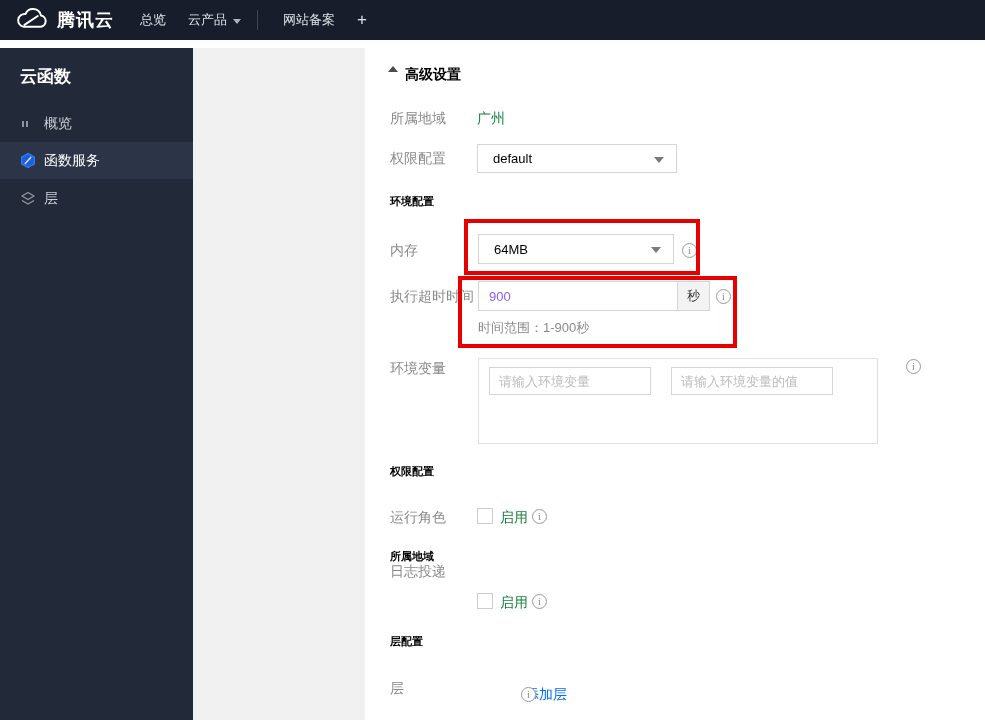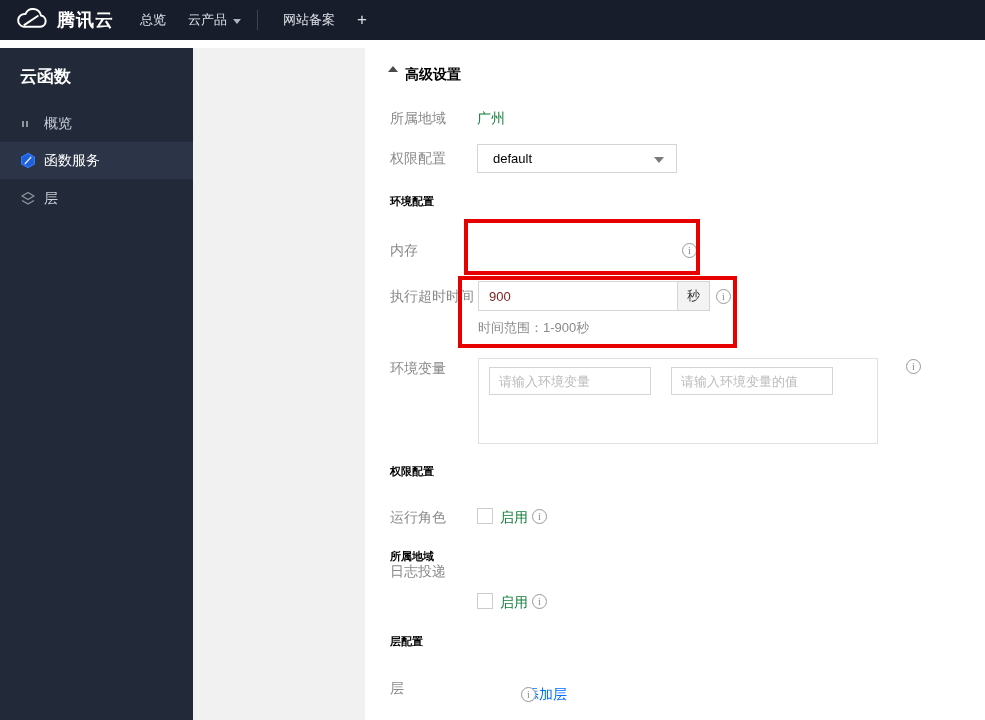--- a/index.html
+++ b/index.html
@@ -41,21 +41,21 @@
   .content{position:absolute;left:365px;top:48px;width:620px;height:672px;background:#fff;}
   .content .abs{position:absolute;}
   .toggle{left:23px;top:18px;display:flex;align-items:flex-start;gap:7px;cursor:pointer;}
   .tri-up{width:0;height:0;border-left:5px solid transparent;border-right:5px solid transparent;border-bottom:6px solid #4a4a4a;}
   .toggle-label{font-size:14px;font-weight:700;color:#000;}
   .form-label{font-size:14px;color:#8a8a8a;}
   .form-value{font-size:14px;color:#15803d;}
   .section-h{font-size:11px;font-weight:700;color:#000;}
   .select{box-sizing:border-box;height:29px;background:#fff;border:1px solid #d5d5d5;display:flex;align-items:center;padding:0 28px 0 15px;font-size:13px;color:#000;cursor:pointer;}
   .select .caret{position:absolute;right:12px;top:12px;width:0;height:0;border-left:5px solid transparent;border-right:5px solid transparent;border-top:6px solid #7a7a7a;}
-  .txt-input{box-sizing:border-box;border:1px solid #d5d5d5;height:30px;padding:0 10px;font-size:13px;color:#7f1d1d;font-family:"Liberation Sans","DejaVu Sans",sans-serif;outline:none;}
+  .txt-input{box-sizing:border-box;border:1px solid #d5d5d5;height:30px;padding:0 10px;font-size:13px;color:#8b5cf6;font-family:"Liberation Sans","DejaVu Sans",sans-serif;outline:none;}
   .suffix{box-sizing:border-box;position:absolute;width:32px;height:30px;background:#f3f3f3;border:1px solid #d5d5d5;border-left:none;display:flex;align-items:center;justify-content:center;font-size:13px;color:#333;}
   .hint{font-size:13px;color:#8a8a8a;}
   .info-icon{display:inline-flex;box-sizing:border-box;width:15px;height:15px;border:1px solid #97999c;border-radius:50%;color:#85878a;align-items:center;justify-content:center;cursor:pointer;background:#fff;}
   .info-icon::after{content:"i";font-size:10px;font-family:"Liberation Serif","DejaVu Serif",serif;line-height:1;}
   .env-table{box-sizing:border-box;width:400px;height:86px;border:1px solid #e0e0e0;background:#fff;}
   .env-head{position:relative;height:40px;border-bottom:1px solid #e0e0e0;}
   .env-head .h{position:absolute;top:13px;font-size:13px;font-weight:700;color:#333;}
   .env-body{position:relative;height:45px;}
   .ph-input{position:absolute;top:8px;box-sizing:border-box;width:162px;height:28px;border:1px solid #d5d5d5;padding:0 9px;font-size:13px;color:#333;font-family:"Liberation Sans","DejaVu Sans",sans-serif;outline:none;}
   .ph-input::placeholder{color:#bcbcbc;}
@@ -142,20 +142,24 @@
 
     <div class="abs form-label" style="left:25px;top:102px;" data-name="namespace-label">权限配置</div>
     <div class="abs select" style="left:112px;top:96px;width:200px;" data-name="namespace-select">
       <span data-name="namespace-selected-value">default</span>
       <span class="caret" data-name="triangle-down-icon"></span>
     </div>
 
     <div class="abs section-h" style="left:25px;top:146px;" data-name="section-env-config">环境配置</div>
 
     <div class="abs form-label" style="left:25px;top:242px;" data-name="memory-label">内存</div>
+    <div class="abs select" style="left:113px;top:186px;width:196px;height:30px;" data-name="memory-select">
+      <span data-name="memory-selected-value">64MB</span>
+      <span class="caret" style="top:12px;" data-name="triangle-down-icon"></span>
+    </div>
     <span class="abs info-icon" style="left:317px;top:195px;" data-name="memory-info-icon"></span>
 
     <div class="abs form-label" style="left:25px;top:288px;" data-name="timeout-label">执行超时时间</div>
     <input class="abs txt-input" style="left: 113px; top: 233px; width: 200px;" data-name="timeout-input" value="900">
     <div class="abs suffix" style="left:313px;top:233px;" data-name="timeout-unit">秒</div>
     <span class="abs info-icon" style="left:351px;top:241px;" data-name="timeout-info-icon"></span>
     <div class="abs hint" style="left:113px;top:271px;" data-name="timeout-range-hint">时间范围：1-900秒</div>
 
     <style>
       [data-name="memory-label"]{top:194px !important;}

